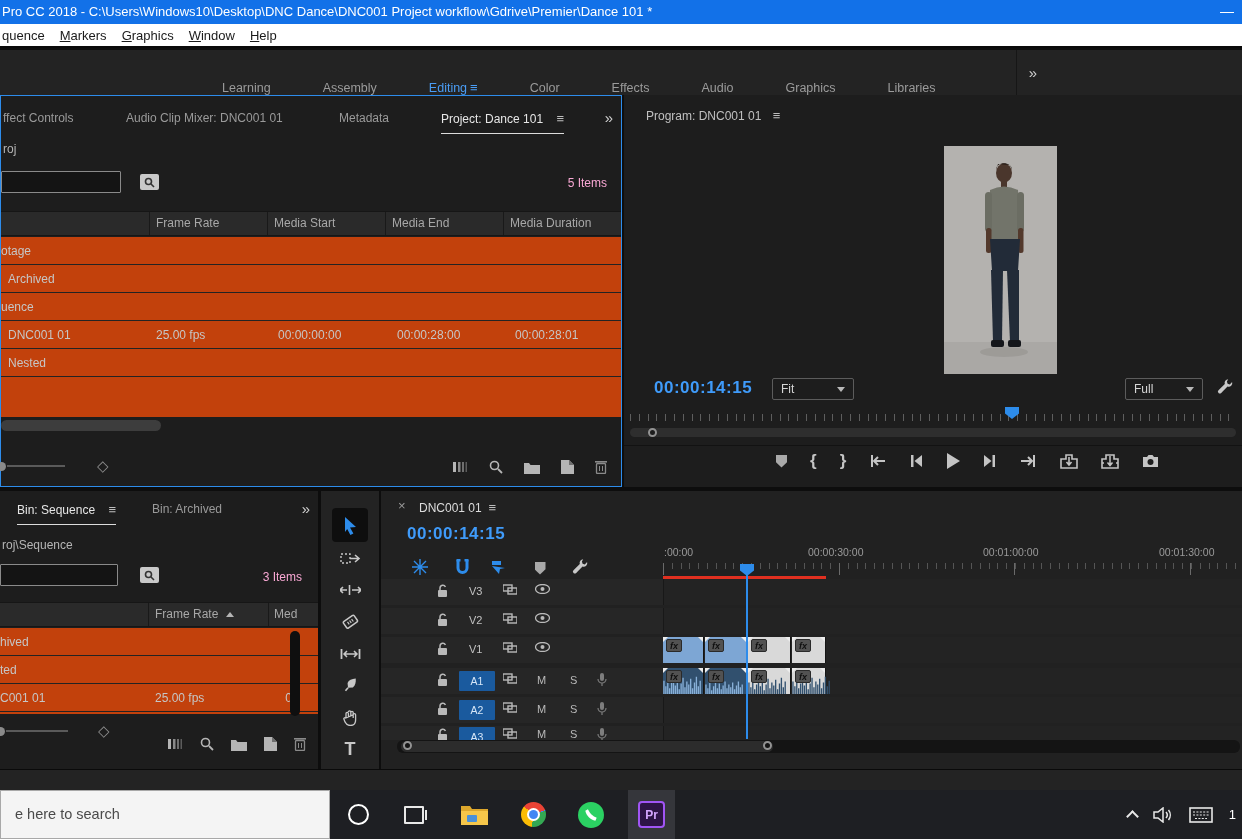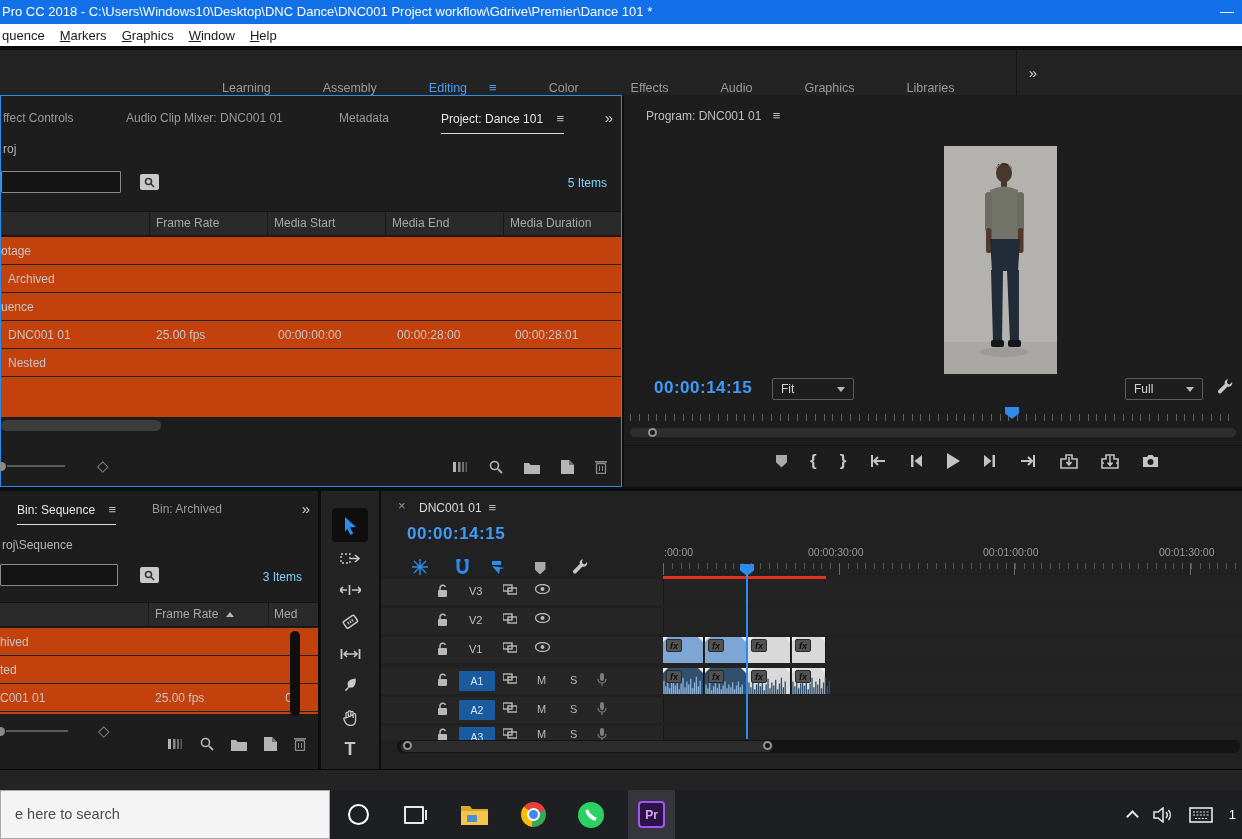--- a/index.html
+++ b/index.html
@@ -14,37 +14,37 @@
 
   
   .menubar{position:absolute;top:24px;left:0;right:0;height:24px;background:#fff;color:#1a1a1a;font-size:13px;line-height:24px;display:flex;gap:15px;padding-left:2px;border-bottom:2px solid #0a0a0a}
   .menubar span{display:inline-block}
   .mn::first-letter{text-decoration:underline}
 
   
   .wsbar{position:absolute;top:50px;left:0;right:0;height:45px;background:#232323}
   .ws{display:flex;align-items:flex-end;height:100%;padding-left:222px;gap:52px;font-size:12.5px;color:#9b9b9b}
   .ws .tab{cursor:default}
-  .ws .active{color:#4a9df5;display:flex;gap:22px;align-items:center}
+  .ws .active{color:#4a9df5;display:flex;gap:3px;align-items:center}
   .ws-more{position:absolute;right:205px;top:0;height:100%;display:flex;align-items:center;color:#cfcfcf;font-size:15px;border-left:1px solid #161616;padding-left:12px}
 
   
   .panel{position:absolute;background:#1d1d1d}
   .ptab{color:#9a9a9a;font-size:12px;white-space:nowrap}
   .ptab.on{color:#e6e6e6}
   .underline{border-bottom:1px solid #dcdcdc;padding-bottom:7px}
   .hamb{color:#bdbdbd;font-size:13px}
   .chevmore{color:#cfcfcf;font-size:15px}
 
   
   #project{left:0;top:95px;width:622px;height:392px;border:1px solid #2d8ceb;background:#1d1d1d}
   #project .crumb{position:absolute;left:2px;top:46px;color:#b5b5b5}
   .searchbox{position:absolute;background:#141414;border:1px solid #8a8a8a;border-radius:1px;height:22px}
   .binfind{position:absolute;width:19px;height:16px;background:#c9c9c9;border-radius:2px;display:flex;align-items:center;justify-content:center}
-  .itemscount{position:absolute;color:#7dd3fc}
+  .itemscount{position:absolute;color:#f9a8d4}
   .listhead{position:absolute;left:0;right:0;height:25px;background:#2a2a2a;border-top:1px solid #161616;border-bottom:1px solid #161616;font-size:12px;color:#a8a8a8}
   .listhead .col{position:absolute;top:4px}
   .vdiv{position:absolute;top:0;bottom:0;width:1px;background:#191919}
   .plist{position:absolute;left:0;right:0;background:#c2410c}
   .prow{height:28px;border-bottom:1px solid #232323;position:relative;line-height:28px;color:#c6c6c6;white-space:nowrap}
   .prow .cell{position:absolute;top:0}
   .hscroll{position:absolute;height:11px;border-radius:6px;background:#3d3d3d}
   .pfoot{position:absolute;left:0;right:0;bottom:0;height:38px}
   .slider-line{position:absolute;height:2px;background:#5a5a5a}
   .slider-knob{position:absolute;width:9px;height:9px;border-radius:50%;background:#8a8a8a}

